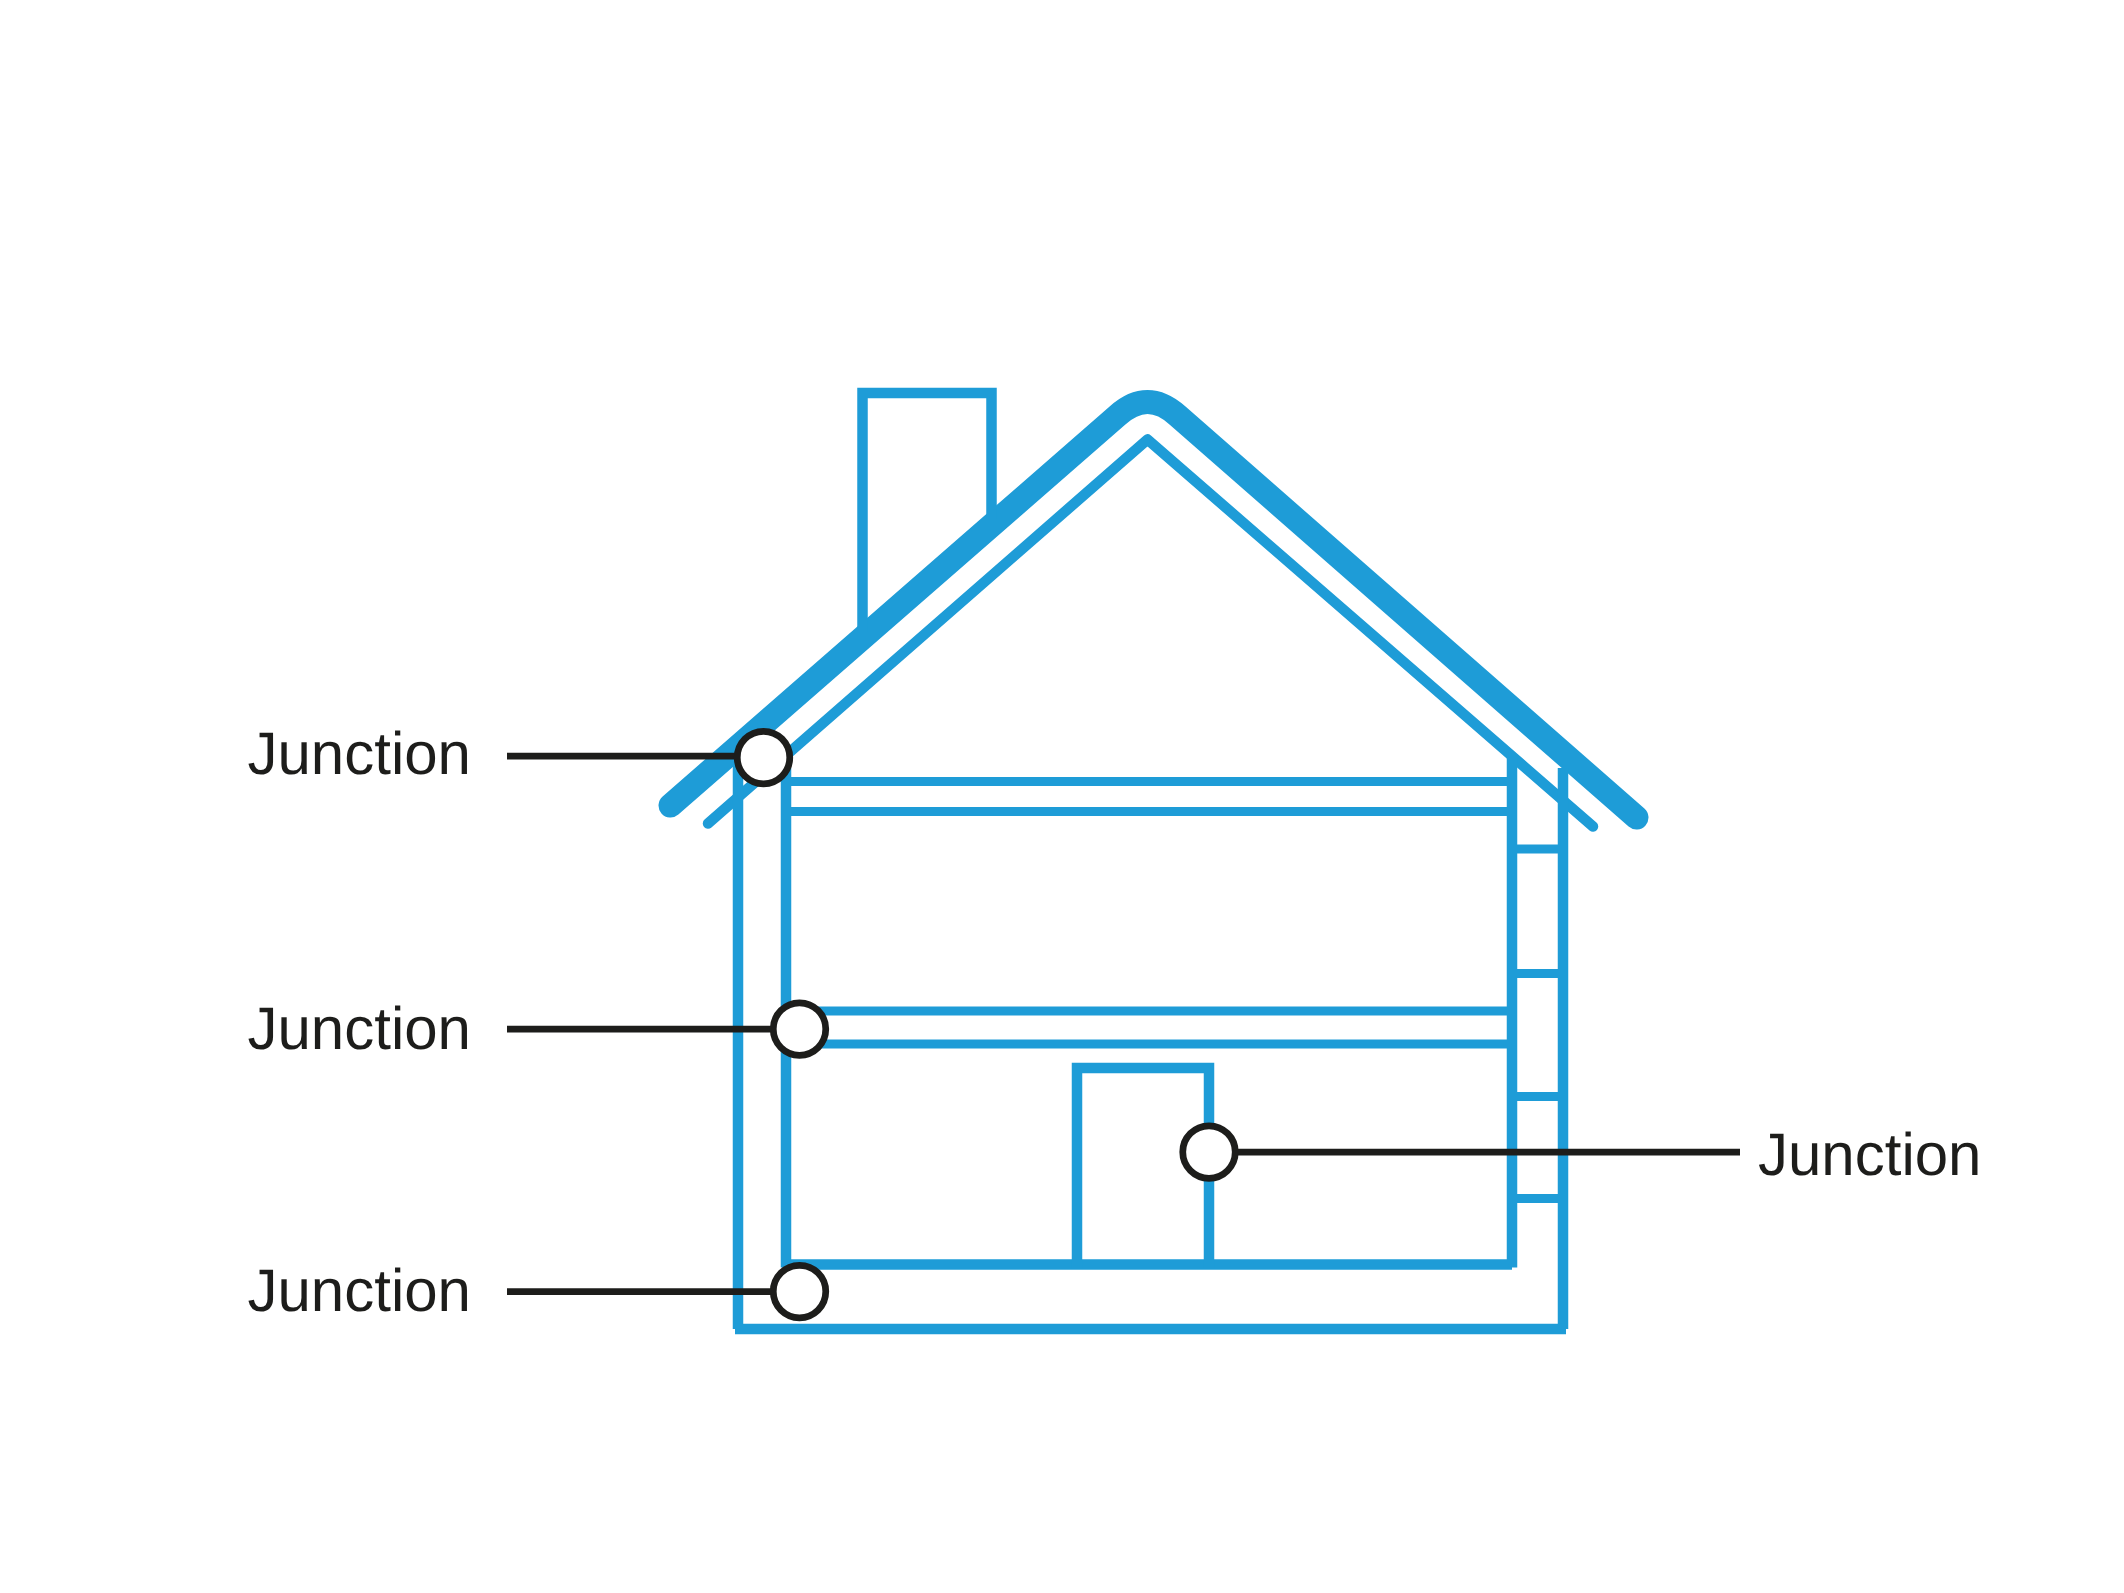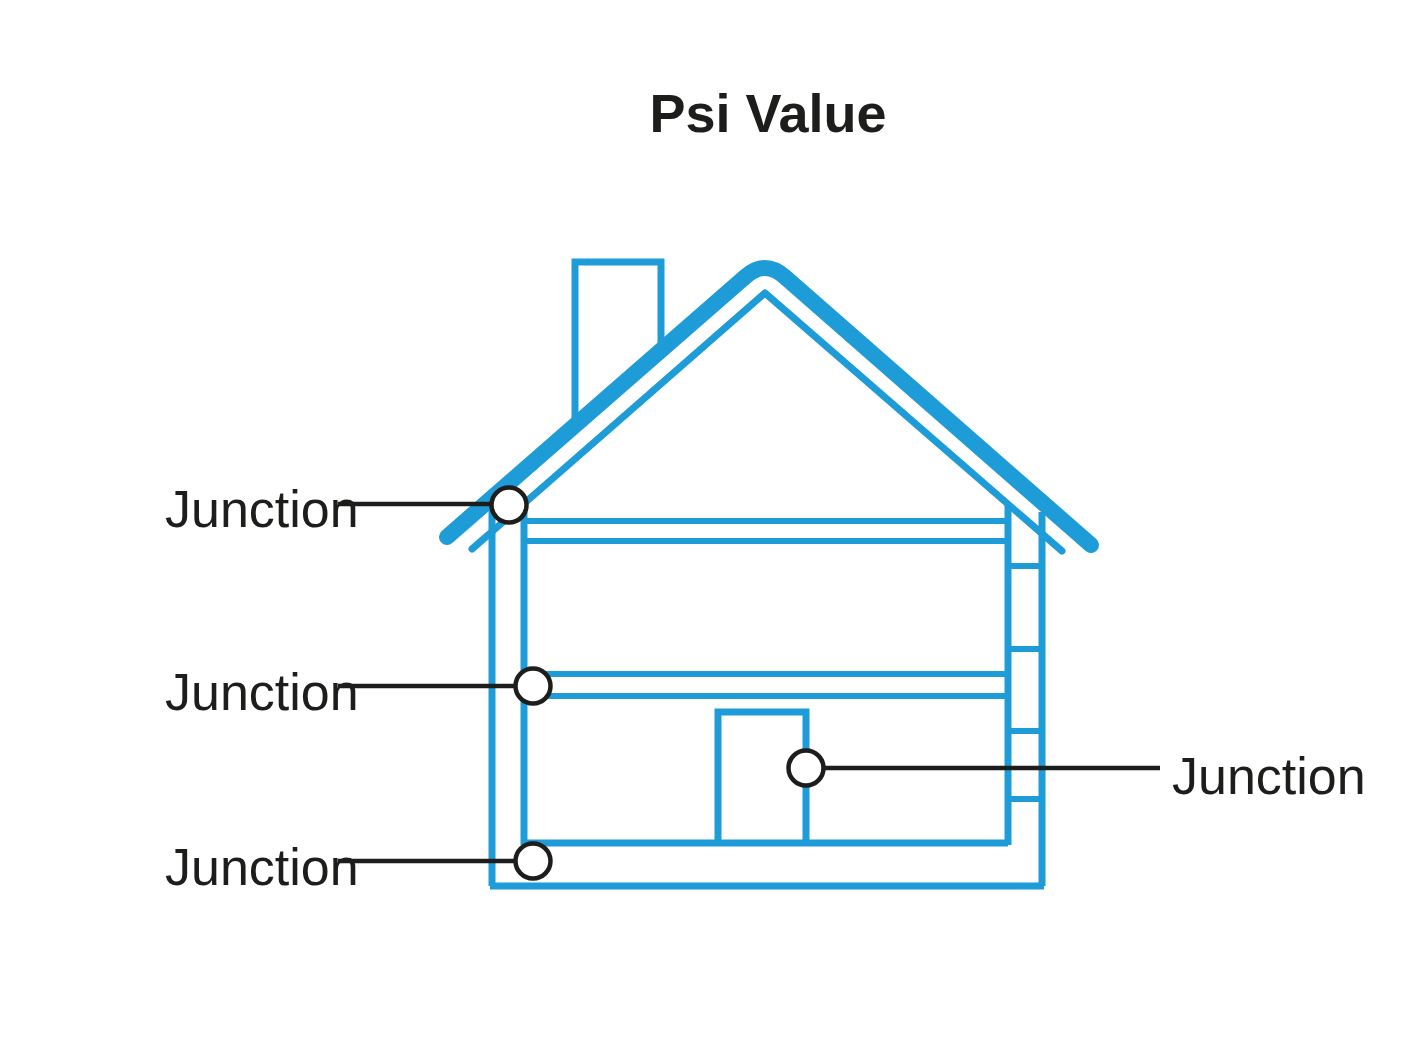--- a/index.html
+++ b/index.html
@@ -20,32 +20,31 @@
     font-weight: 700;
     color: var(--line_black, #1d1d1b);
     white-space: nowrap;
   }
   .house-svg { position: absolute; left: 0; top: 0; }
   .house { stroke: var(--house_blue, #1e9cd7); fill: none; }
   .connector { stroke: var(--line_black, #1d1d1b); stroke-width: 4.5; fill: none; }
   .marker { fill: #ffffff; stroke: var(--line_black, #1d1d1b); stroke-width: 4.5; }
   .junction-label {
     position: absolute;
-    font-size: 52px;
+    font-size: 40px;
     line-height: 1;
     color: var(--line_black, #1d1d1b);
     white-space: nowrap;
   }
 </style>
 </head>
 <body>
 
 <div class="stage">
 
-  <h1 class="title">Psi Value</h1>
 
   <svg class="house-svg" width="1416" height="1062" viewBox="0 0 1416 1062">
 
     <g>
 
       <path class="house" d="M 447 537 L 745 277 Q 765 259 785 277 L 1091 545" stroke-width="16" stroke-linecap="round" stroke-linejoin="round"></path>
       <path class="house" d="M 472 549 L 765 293 L 1062 551" stroke-width="7" stroke-linecap="round" stroke-linejoin="round"></path>
 
       <path class="house" d="M 575 421 L 575 262 L 661 262 L 661 346" stroke-width="7"></path>
 

